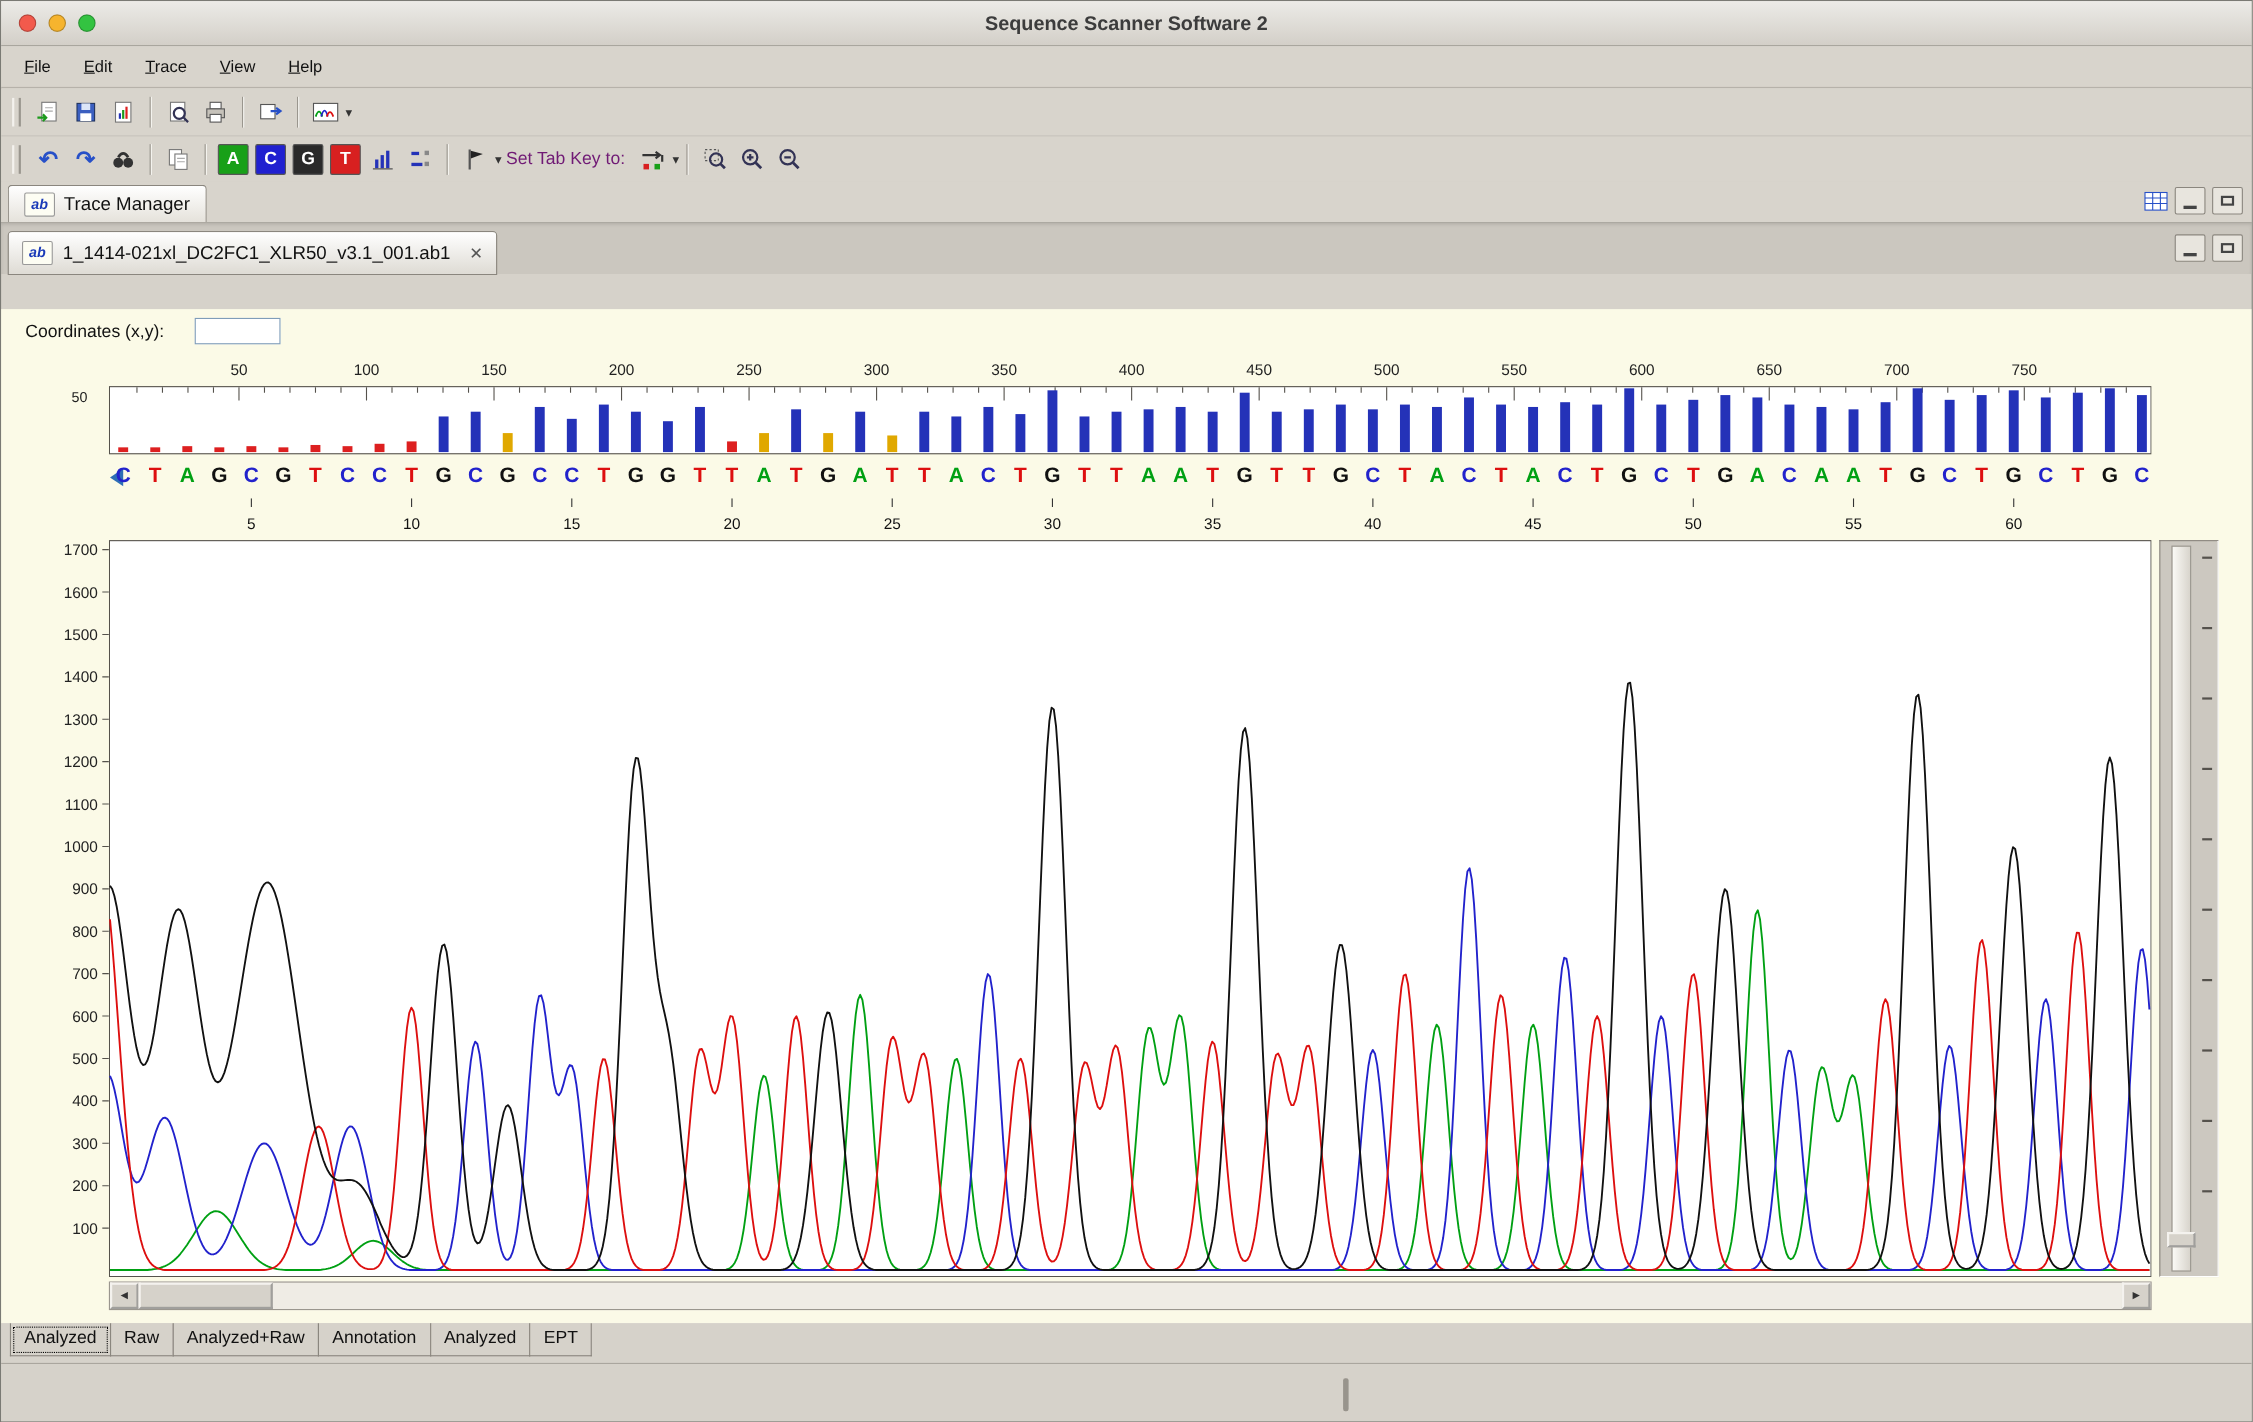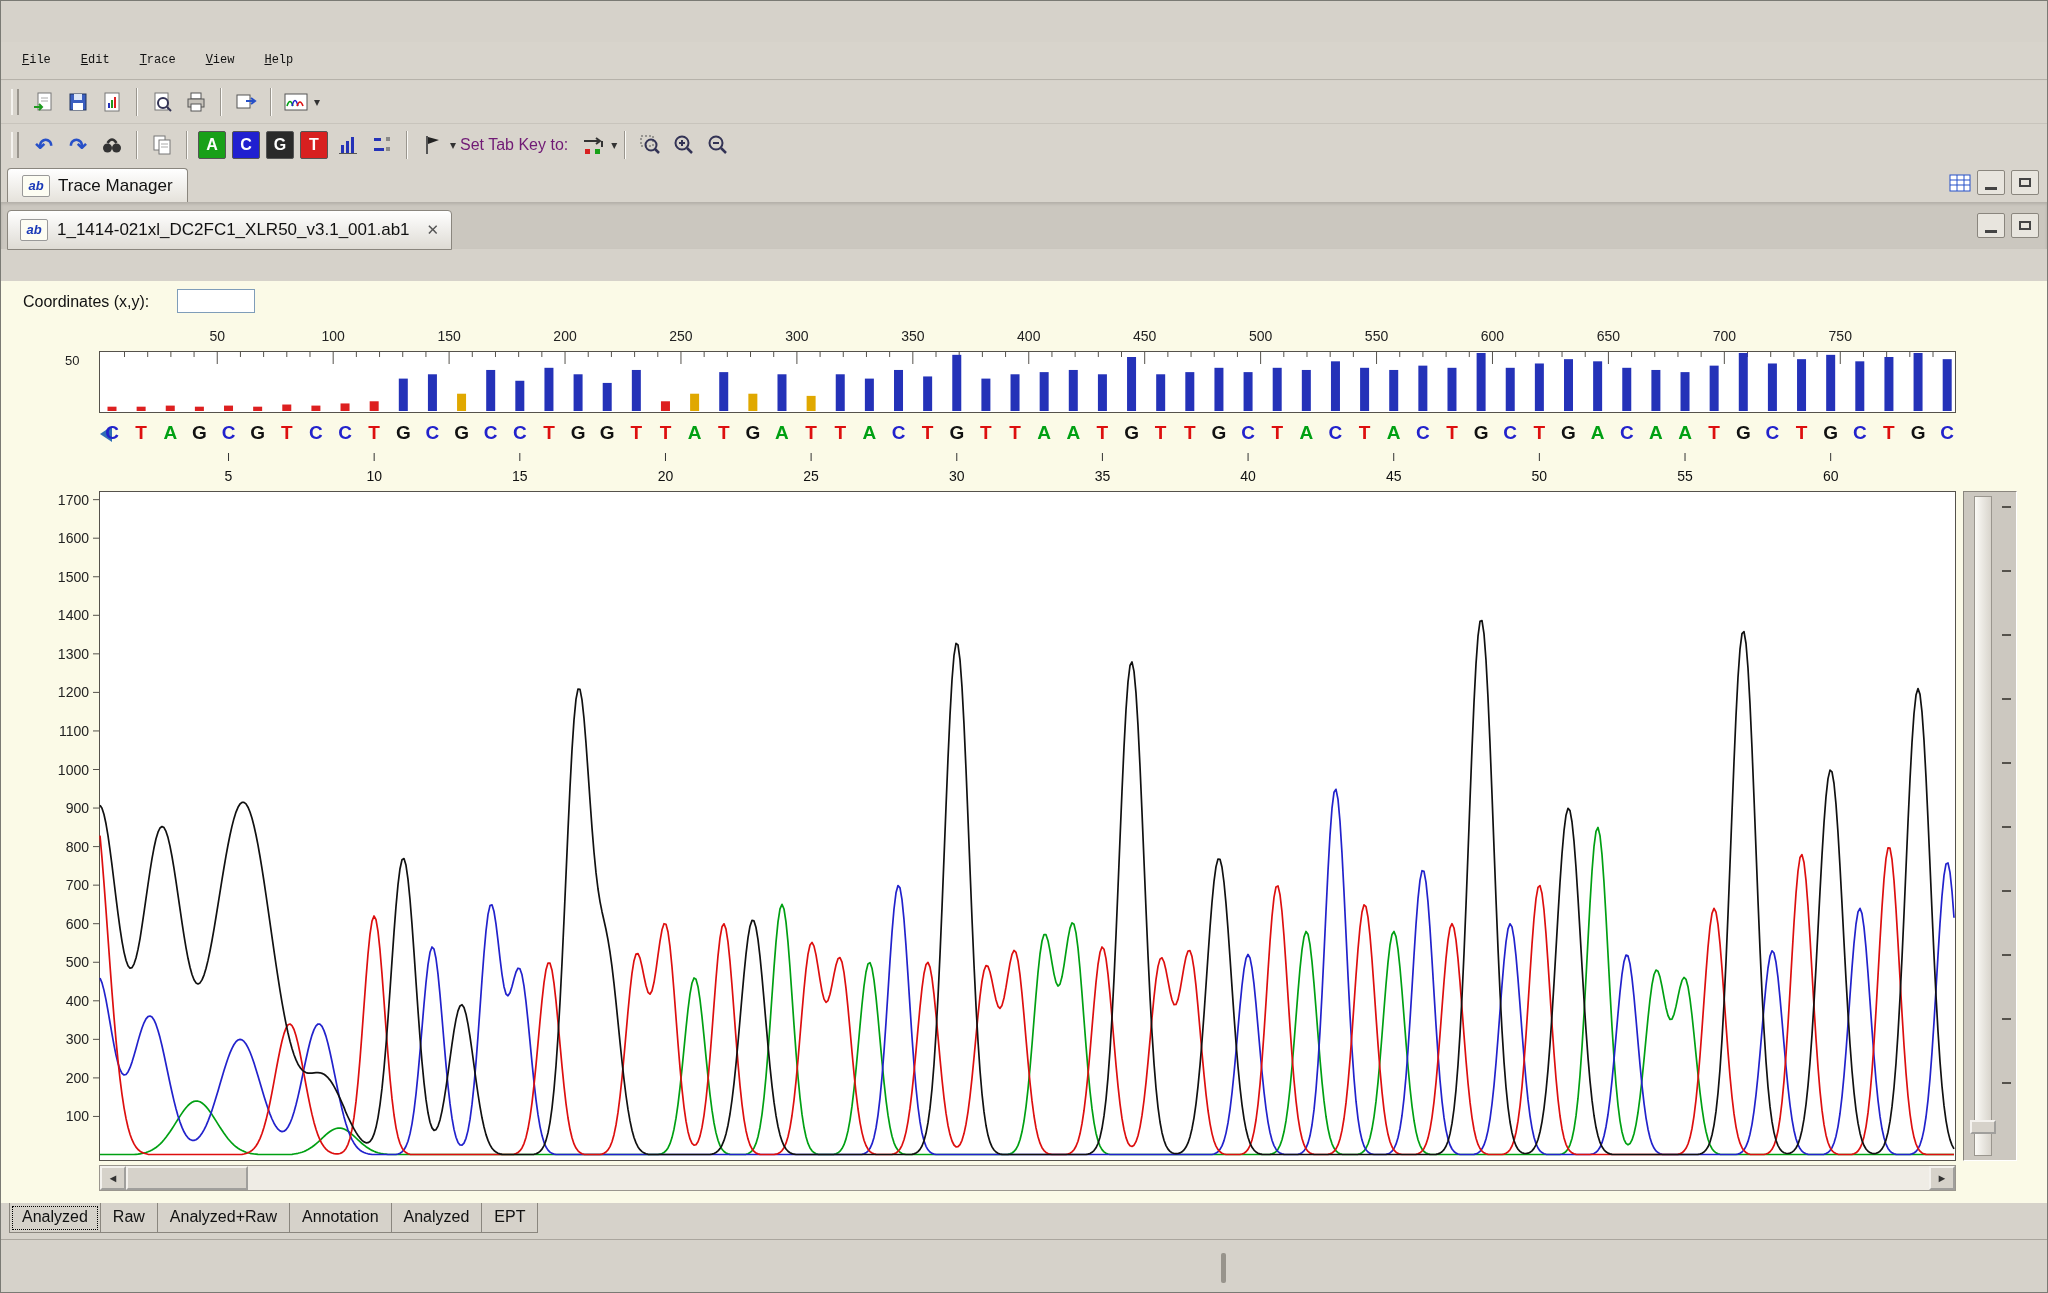--- a/index.html
+++ b/index.html
@@ -9,21 +9,21 @@
   .titlebar{position:absolute;left:0;top:0;width:100%;height:40px;
     background:linear-gradient(#ecebe7,#d3cfc8);border-bottom:1px solid #a5a19a;}
   .title-text{position:absolute;left:0;right:0;top:0;line-height:40px;text-align:center;
     font-size:18px;font-weight:bold;color:#3c3c3c;}
   .lights{position:absolute;left:16px;top:12px;display:flex;gap:11px;}
   .light{width:16px;height:16px;border-radius:50%;box-sizing:border-box;border:1px solid rgba(0,0,0,.25);}
   .light.red{background:#f25a4c;} .light.yellow{background:#f6b42e;} .light.green{background:#33c341;}
   
   .menubar{position:absolute;left:0;top:41px;width:100%;height:38px;background:#d8d4cc;
     border-bottom:1px solid #b6b2aa;display:flex;align-items:center;padding-left:6px;box-sizing:border-box;}
-  .menu-item{padding:0 15px;font-size:12px;line-height:37px;cursor:default;font-family:Liberation Mono, monospace;}
+  .menu-item{padding:0 15px;font-size:15px;line-height:37px;cursor:default;}
   
   .toolbar{position:absolute;left:0;top:80px;width:100%;height:84px;background:#d8d4cc;}
   .toolrow{display:flex;align-items:center;height:42px;padding-left:8px;}
   .toolrow.first{border-bottom:1px solid #c8c4bc;}
   .grip{width:4px;height:26px;border-left:2px solid #f4f2ee;border-right:2px solid #9a968e;margin:0 8px 0 2px;}
   .tbtn{width:34px;height:32px;display:flex;align-items:center;justify-content:center;border-radius:2px;}
   .tsep{width:0;height:28px;border-left:1px solid #9a968e;border-right:1px solid #fbfaf7;margin:0 7px;}
   .caret{font-size:12px;color:#333;margin-left:1px;}
   .glyphbtn{font-size:21px;font-weight:bold;color:#2750c8;line-height:1;}
   .base-btn{width:26px;height:26px;border:1px solid #555;border-radius:2px;display:flex;align-items:center;justify-content:center;
@@ -85,20 +85,28 @@
   .statusbar{position:absolute;left:0;top:1238px;width:100%;height:55px;background:#d6d2ca;border-top:1px solid #aaa69e;}
   .splitgrip{position:absolute;left:1220px;top:13px;width:5px;height:30px;background:#98948c;border-radius:2px;}
   u{text-decoration:underline;}
   svg text{font-family:"Liberation Sans",sans-serif;}
 </style>
 </head>
 <body>
 
 <div class="window">
 
+  <div class="titlebar">
+    <div class="lights">
+      <span class="light red"></span>
+      <span class="light yellow"></span>
+      <span class="light green"></span>
+    </div>
+    <div class="title-text">Sequence Scanner Software 2</div>
+  </div>
 
   <div class="menubar">
     <span class="menu-item"><u>F</u>ile</span>
     <span class="menu-item"><u>E</u>dit</span>
     <span class="menu-item"><u>T</u>race</span>
     <span class="menu-item"><u>V</u>iew</span>
     <span class="menu-item"><u>H</u>elp</span>
   </div>
 
   <div class="toolbar">

